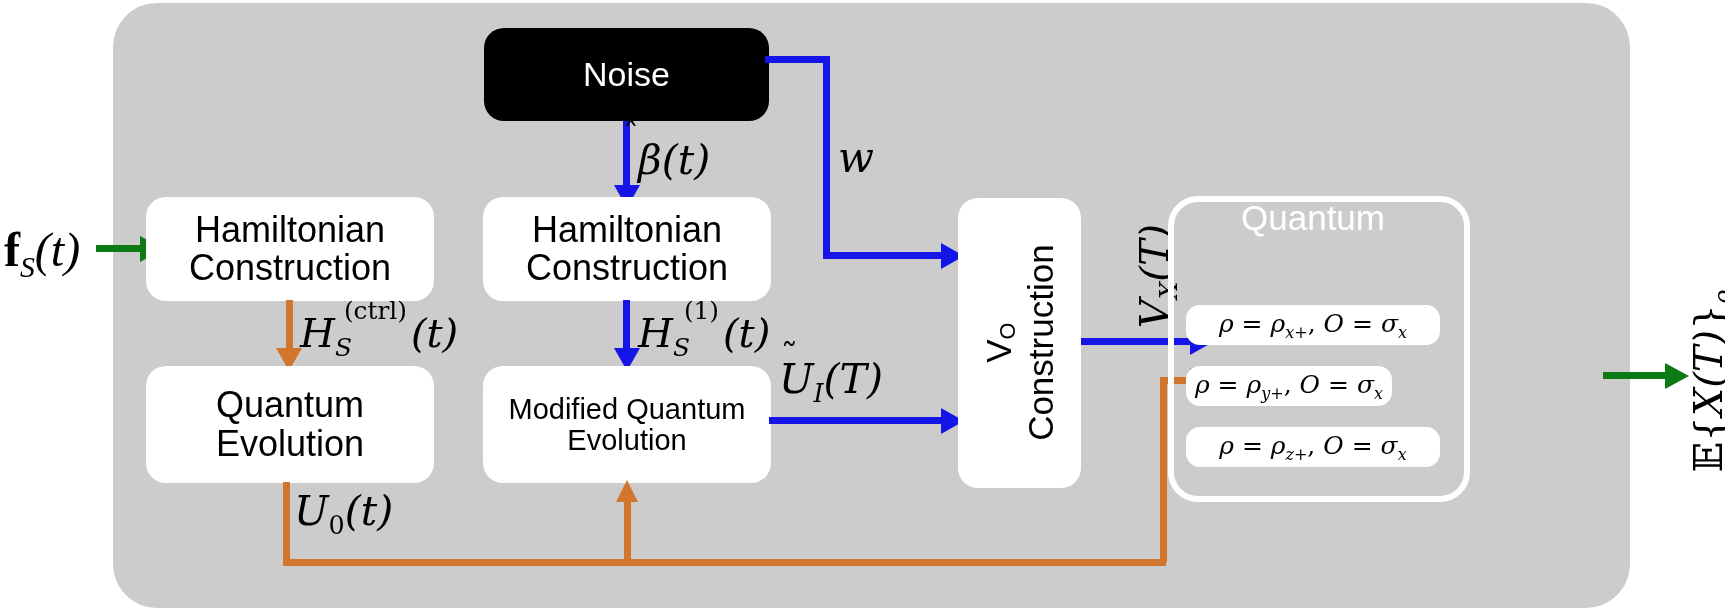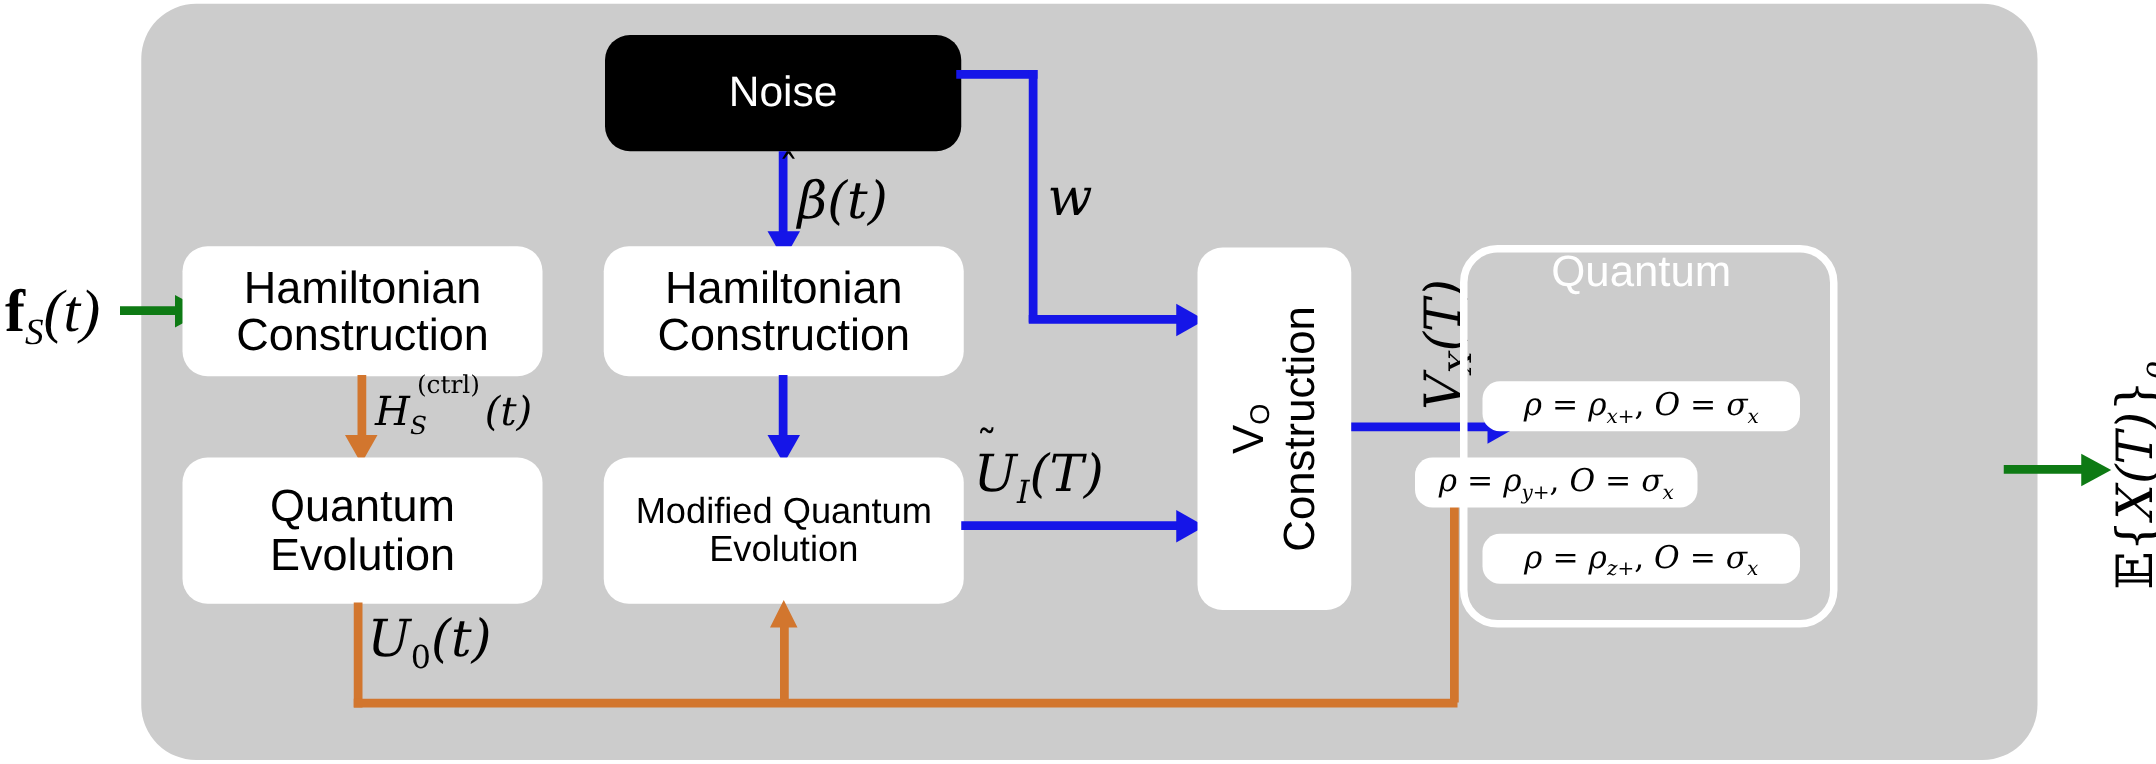--- a/index.html
+++ b/index.html
@@ -98,26 +98,29 @@
 
   <div class="box" style="left:483px;top:197px;width:288px;height:104px;font-size:36px;">
     <div>
       <div>Hamiltonian</div>
       <div>Construction</div>
     </div>
   </div>
 
   <div class="ln v orange" style="left:286px;top:300px;height:62px;"></div>
   <div class="tri d orange" style="left:276px;top:348px;"></div>
-  <div class="math" style="left:300px;top:310px;font-size:32px;">
+  <div class="math" style="left:300px;top:310px;font-size:40px;">
     H<sub style="font-style:italic;">S</sub><sup class="rm" style="position:relative;top:-14px;left:-8px;">(ctrl)</sup><span style="margin-left:-4px;">(t)</span>
   </div>
 
   <div class="ln v blue" style="left:623px;top:300px;height:62px;"></div>
   <div class="tri d blue" style="left:614px;top:348px;"></div>
+  <div class="math" style="left:638px;top:310px;font-size:40px;">
+    H<sub style="font-style:italic;">S</sub><sup class="rm" style="position:relative;top:-14px;left:-6px;">(1)</sup><span style="margin-left:-2px;">(t)</span>
+  </div>
 
   <div class="box" style="left:146px;top:366px;width:288px;height:117px;font-size:36px;">
     <div>
       <div>Quantum</div>
       <div>Evolution</div>
     </div>
   </div>
 
   <div class="box" style="left:483px;top:366px;width:288px;height:117px;font-size:29px;">
     <div>
@@ -161,21 +164,21 @@
   </div>
 
   <div class="meas-group" style="left:1168px;top:196px;width:290px;height:294px;"></div>
   <div class="meas-title" style="left:1176px;top:200px;width:274px;font-size:35px;">
     <div>Quantum</div>
   </div>
 
   <div class="meas-row" style="left:1186px;top:305px;width:254px;height:40px;font-size:25px;">
     <span>ρ<span style="font-style:normal;"> = </span>ρ<sub style="font-style:italic;">x+</sub><span style="font-style:normal;">, </span>O<span style="font-style:normal;"> = </span>σ<sub style="font-style:italic;">x</sub></span>
   </div>
-  <div class="meas-row" style="left:1132px;top:366px;width:226px;height:40px;font-size:25px;">
+  <div class="meas-row" style="left:1186px;top:366px;width:206px;height:40px;font-size:25px;">
     <span>ρ<span style="font-style:normal;"> = </span>ρ<sub style="font-style:italic;">y+</sub><span style="font-style:normal;">, </span>O<span style="font-style:normal;"> = </span>σ<sub style="font-style:italic;">x</sub></span>
   </div>
   <div class="meas-row" style="left:1186px;top:427px;width:254px;height:40px;font-size:25px;">
     <span>ρ<span style="font-style:normal;"> = </span>ρ<sub style="font-style:italic;">z+</sub><span style="font-style:normal;">, </span>O<span style="font-style:normal;"> = </span>σ<sub style="font-style:italic;">x</sub></span>
   </div>
 
   <div class="ln h green" style="left:1603px;top:372px;width:72px;"></div>
   <div class="tri r green" style="left:1665px;top:363px;"></div>
   <div class="math rot" style="left:1620px;top:355px;font-size:40px;transform:rotate(-90deg);">
     <span class="rm" style="font-weight:normal;">𝔼</span><span style="font-style:normal;">{</span>X<span>(T)</span><span style="font-style:normal;">}</span><sub style="font-style:italic;">ρ</sub>

